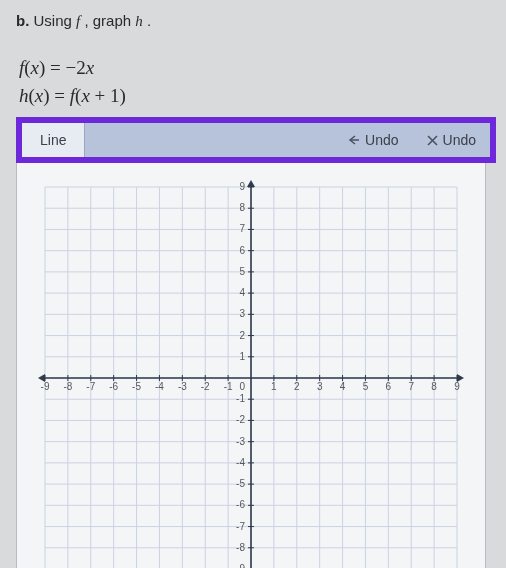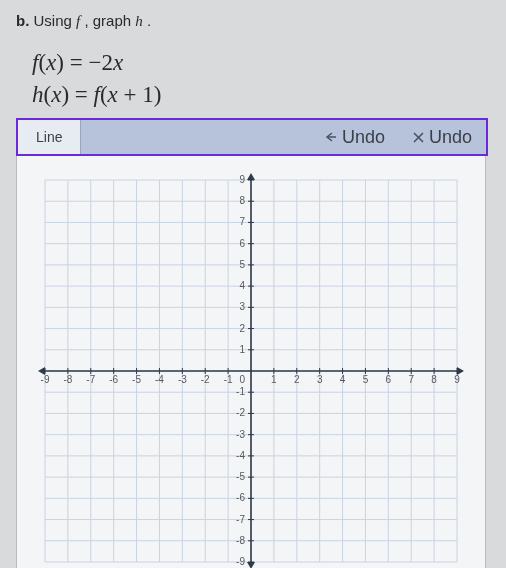--- a/index.html
+++ b/index.html
@@ -6,46 +6,46 @@
     margin: 0;
     padding: 12px 16px;
     font-family: Arial, sans-serif;
     background: #d8dadc;
     color: #2a2a2a;
     width: 506px;
     box-sizing: border-box;
   }
   .prompt-line {
     font-size: 15px;
-    margin-bottom: 20px;
+    margin-bottom: 27px;
   }
   .prompt-line b { font-weight: bold; }
   .math {
     font-family: "Times New Roman", serif;
     font-style: italic;
-    font-size: 23px;
-    margin: 6px 16px;
+    font-size: 19px;
+    margin: 6px 3px;
   }
   .math .n { font-style: normal; }
   .toolbar {
     display: flex;
     align-items: stretch;
     background: #b7c3da;
-    border: 2px solid #6d28d9;
+    border: 6px solid #6d28d9;
     height: 34px;
     margin-top: 10px;
     width: 468px;
     text-align: center;
   }
   .tool-btn {
     display: flex;
     align-items: center;
     justify-content: center;
     padding: 5px 14px;
-    font-size: 18px;
+    font-size: 14px;
     color: #3a3f48;
     cursor: pointer;
     gap: 5px;
   }
   .tool-line {
     background: #e7ebf2;
     border-right: 1px solid #98a6c0;
     padding: 0 18px;
     font-size: 14px;
   }

